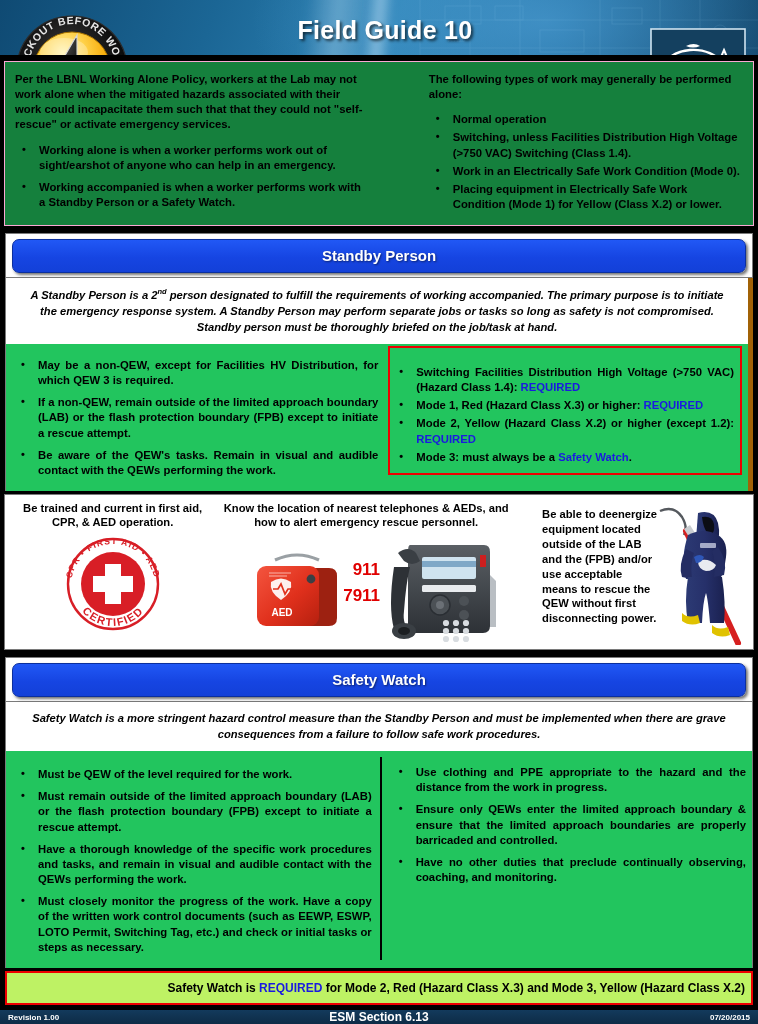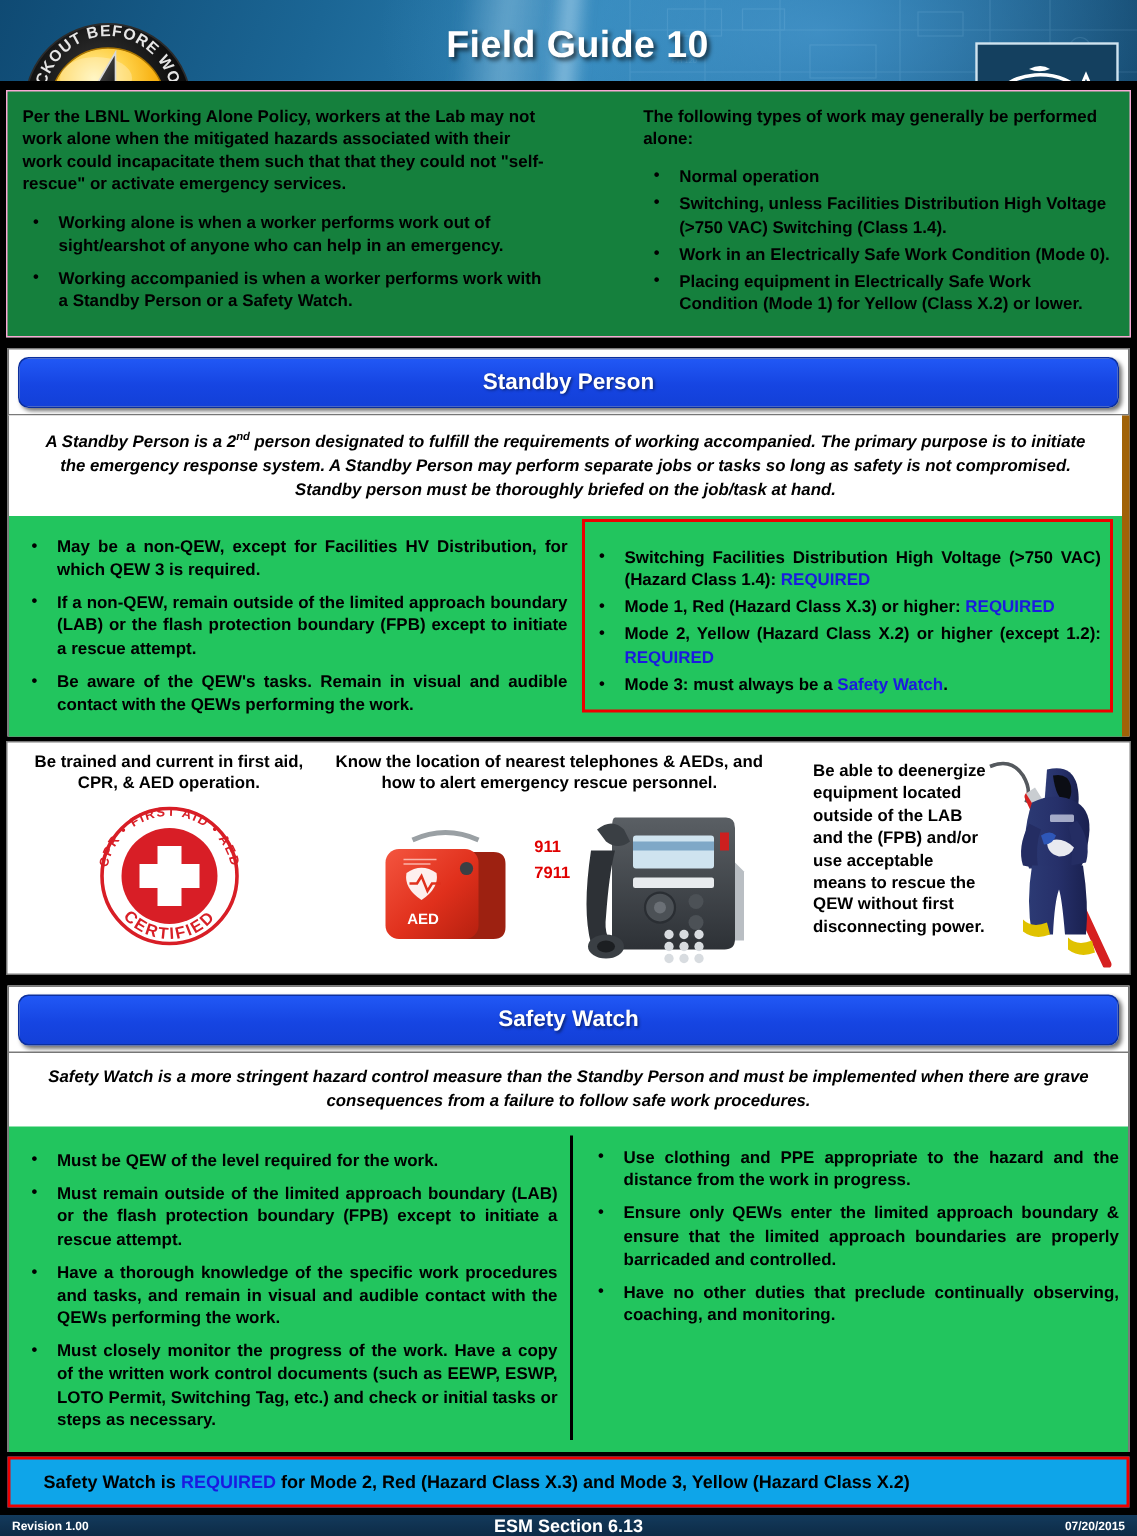--- a/index.html
+++ b/index.html
@@ -163,30 +163,30 @@
   .icell-1 { width: 28%; }
   .icell-2 { width: 23.5%; }
   .icell-3 { width: 20%; }
   .icell-4 { width: 28.5%; display: flex; }
   .cell4-text {
     font-size: 11.2px; font-weight: bold; color: #000;
     line-height: 1.33; padding-top: 6px; padding-left: 4px; width: 120px;
   }
   .phonenum {
     position: absolute; right: 10px; top: 56px;
-    color: #e00000; font-weight: bold; font-size: 11px;
-    text-align: left; line-height: 1.5;
+    color: #e00000; font-weight: bold; font-size: 17px;
+    text-align: right; line-height: 1.5;
   }
 
   
   .footred {
     margin: 3px 5px 0 5px;
     border: 2px solid #ee0000;
-    background: #0ea5e9;
-    text-align: left;
+    background: #bef264;
+    text-align: right;
     font-size: 12px; font-weight: bold;
     padding: 8px 6px 8px 22px;
   }
   .footbar {
     margin-top: 4px;
     height: 26px;
     background: linear-gradient(180deg,#133a5c 0%, #0d2b46 100%);
     color: #fff;
     display: flex; align-items: center;
     position: relative;

